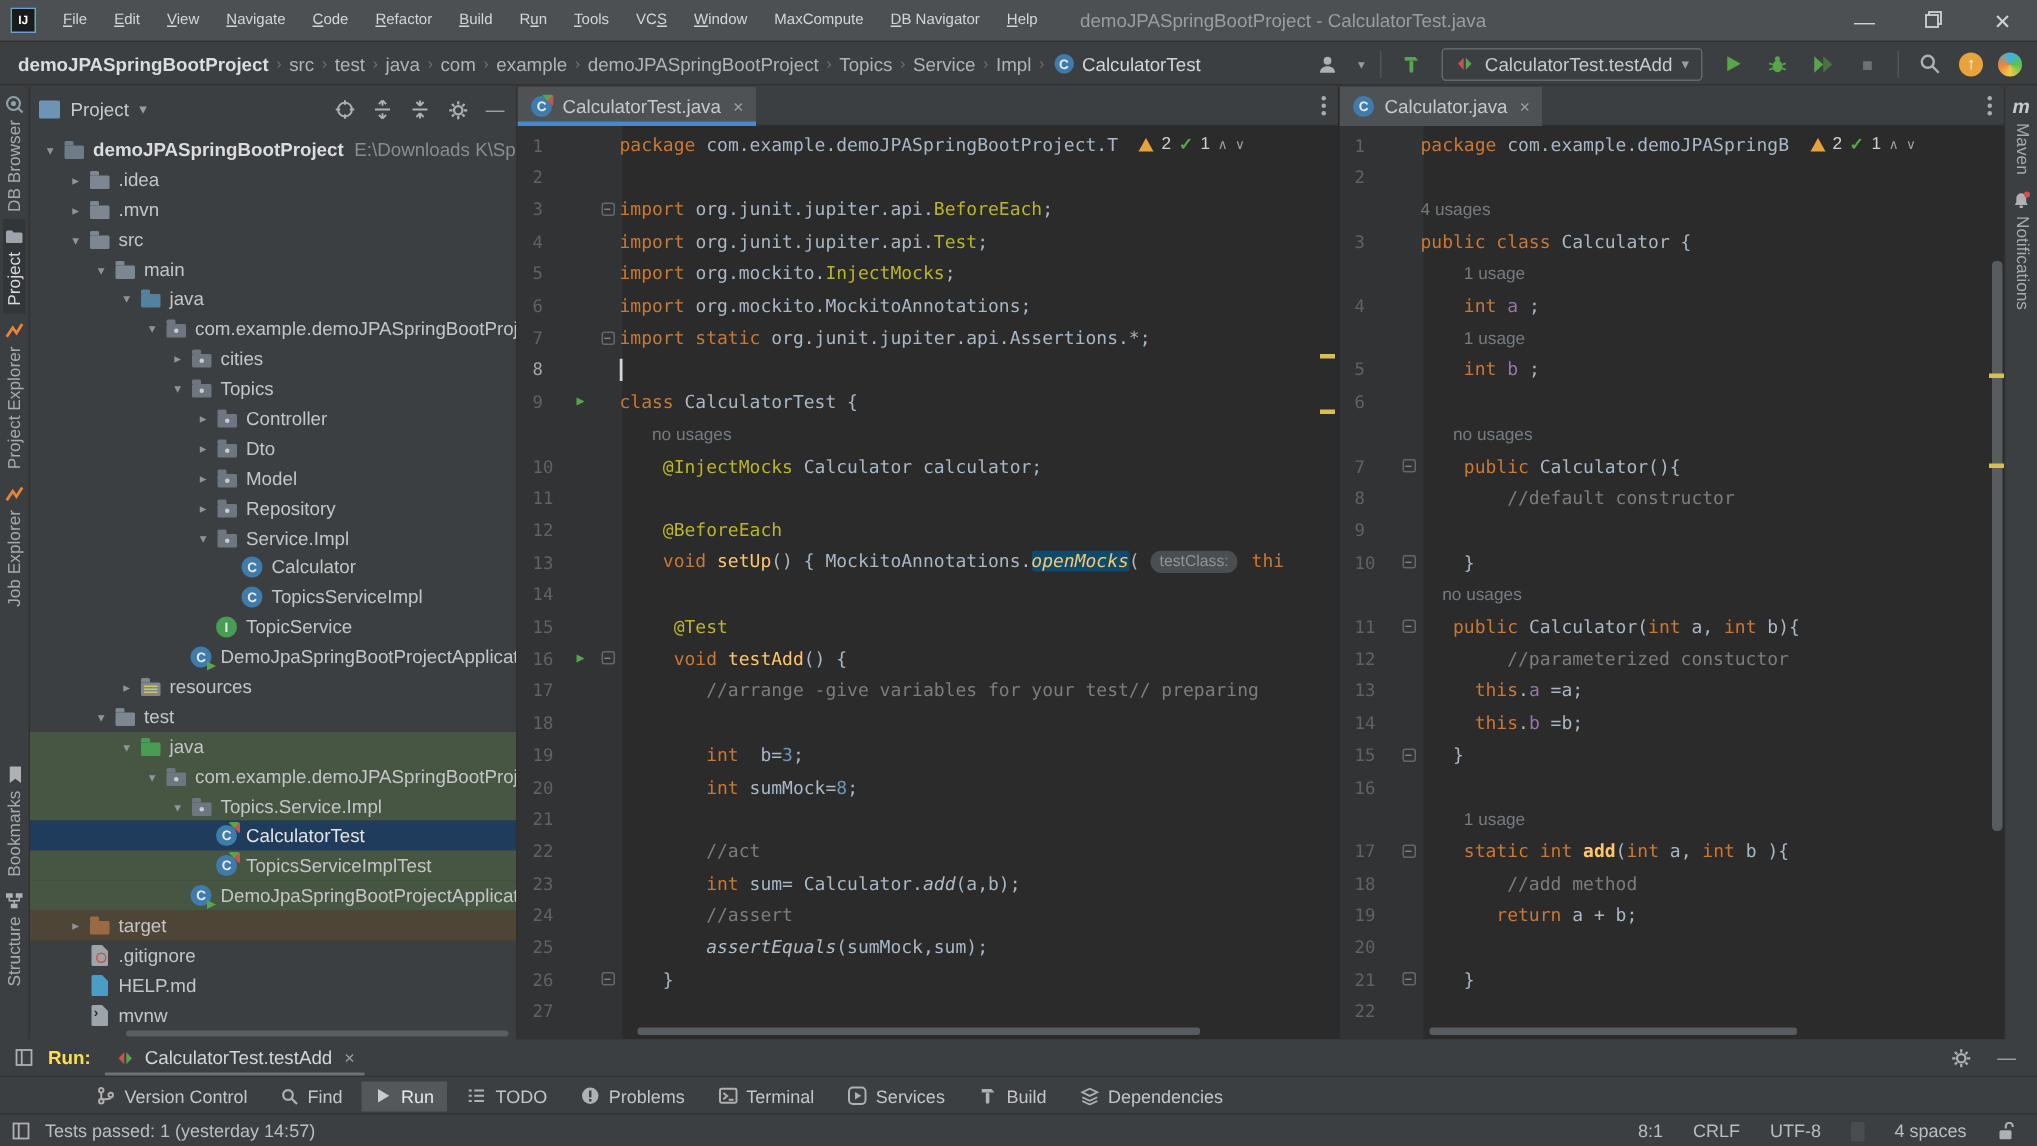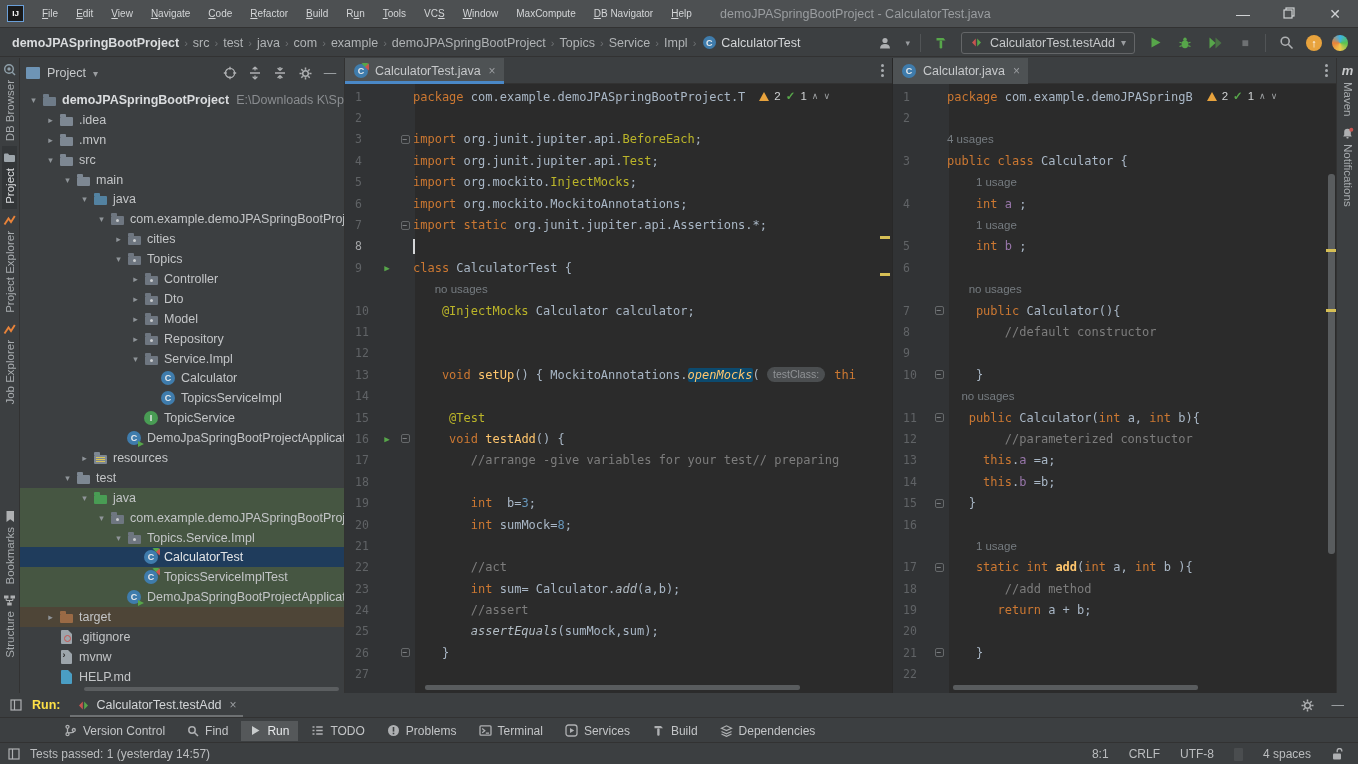--- a/index.html
+++ b/index.html
@@ -537,31 +537,31 @@
           </div>
           <div class="trow" style="padding-left: 23px;">
             <span class="chev"></span>
             <span class="tic f-file-git">
               <span class="fileic fi-git"></span>
             </span>
             <span class="tlabel">.gitignore</span>
           </div>
           <div class="trow" style="padding-left: 23px;">
             <span class="chev"></span>
+            <span class="tic f-file-md">
+              <span class="fileic fi-md"></span>
+            </span>
+            <span class="tlabel">HELP.md</span>
+          </div>
+          <div class="trow" style="padding-left: 23px;">
+            <span class="chev"></span>
             <span class="tic f-file-sh">
               <span class="fileic fi-sh"></span>
             </span>
             <span class="tlabel">mvnw</span>
-          </div>
-          <div class="trow" style="padding-left: 23px;">
-            <span class="chev"></span>
-            <span class="tic f-file-md">
-              <span class="fileic fi-md"></span>
-            </span>
-            <span class="tlabel">HELP.md</span>
           </div>
         </div>
       <div class="tree-hscroll"></div>
     </div>
 
     <div class="editors">
       <div class="editor editor-left">
         <div class="tabbar">
           <div class="tab active blue-line">
             <span class="tic">
@@ -584,21 +584,21 @@
               <div class="cl"><span class="ln">3</span><span class="gic"></span><span class="foldc"><span class="fm">−</span></span><pre class="code"><span class="kw">import</span><span class="pl"> org.junit.jupiter.api.</span><span class="ann">BeforeEach</span><span class="pl">;</span></pre></div>
               <div class="cl"><span class="ln">4</span><span class="gic"></span><span class="foldc"></span><pre class="code"><span class="kw">import</span><span class="pl"> org.junit.jupiter.api.</span><span class="ann">Test</span><span class="pl">;</span></pre></div>
               <div class="cl"><span class="ln">5</span><span class="gic"></span><span class="foldc"></span><pre class="code"><span class="kw">import</span><span class="pl"> org.mockito.</span><span class="ann">InjectMocks</span><span class="pl">;</span></pre></div>
               <div class="cl"><span class="ln">6</span><span class="gic"></span><span class="foldc"></span><pre class="code"><span class="kw">import</span><span class="pl"> org.mockito.MockitoAnnotations;</span></pre></div>
               <div class="cl"><span class="ln">7</span><span class="gic"></span><span class="foldc"><span class="fm">−</span></span><pre class="code"><span class="kw">import static</span><span class="pl"> org.junit.jupiter.api.Assertions.*;</span></pre></div>
               <div class="cl"><span class="ln cur">8</span><span class="gic"></span><span class="foldc"></span><pre class="code"><span class="caret"></span></pre></div>
               <div class="cl"><span class="ln">9</span><span class="gic">▶</span><span class="foldc"></span><pre class="code"><span class="kw">class</span><span class="pl"> CalculatorTest {</span></pre></div>
               <div class="cl"><span class="ln"></span><span class="gic"></span><span class="foldc"></span><pre class="code"><span class="hint" style="padding-left: 21.66px;">no usages</span></pre></div>
               <div class="cl"><span class="ln">10</span><span class="gic"></span><span class="foldc"></span><pre class="code"><span class="ann">    @InjectMocks</span><span class="pl"> Calculator </span><span class="pl">calculator;</span></pre></div>
               <div class="cl"><span class="ln">11</span><span class="gic"></span><span class="foldc"></span><pre class="code"></pre></div>
-              <div class="cl"><span class="ln">12</span><span class="gic"></span><span class="foldc"></span></div>
+              <div class="cl"><span class="ln">12</span><span class="gic"></span><span class="foldc"></span><pre class="code"><span class="ann">    @BeforeEach</span></pre></div>
               <div class="cl"><span class="ln">13</span><span class="gic"></span><span class="foldc"></span><pre class="code"><span class="kw">    void</span><span class="mth"> setUp</span><span class="pl">() { MockitoAnnotations.</span><span class="hlm">openMocks</span><span class="pl">( </span><span class="chip">testClass:</span><span class="kw"> thi</span></pre></div>
               <div class="cl"><span class="ln">14</span><span class="gic"></span><span class="foldc"></span><pre class="code"></pre></div>
               <div class="cl"><span class="ln">15</span><span class="gic"></span><span class="foldc"></span><pre class="code"><span class="ann">     @Test</span></pre></div>
               <div class="cl"><span class="ln">16</span><span class="gic">▶</span><span class="foldc"><span class="fm">−</span></span><pre class="code"><span class="kw">     void</span><span class="mth"> testAdd</span><span class="pl">() {</span></pre></div>
               <div class="cl"><span class="ln">17</span><span class="gic"></span><span class="foldc"></span><pre class="code"><span class="cm">        //arrange -give variables for your test// preparing</span></pre></div>
               <div class="cl"><span class="ln">18</span><span class="gic"></span><span class="foldc"></span></div>
               <div class="cl"><span class="ln">19</span><span class="gic"></span><span class="foldc"></span><pre class="code"><span class="kw">        int</span><span class="pl">  b=</span><span class="num">3</span><span class="pl">;</span></pre></div>
               <div class="cl"><span class="ln">20</span><span class="gic"></span><span class="foldc"></span><pre class="code"><span class="kw">        int</span><span class="pl"> sumMock=</span><span class="num">8</span><span class="pl">;</span></pre></div>
               <div class="cl"><span class="ln">21</span><span class="gic"></span><span class="foldc"></span><pre class="code"></pre></div>
               <div class="cl"><span class="ln">22</span><span class="gic"></span><span class="foldc"></span><pre class="code"><span class="cm">        //act</span></pre></div>

